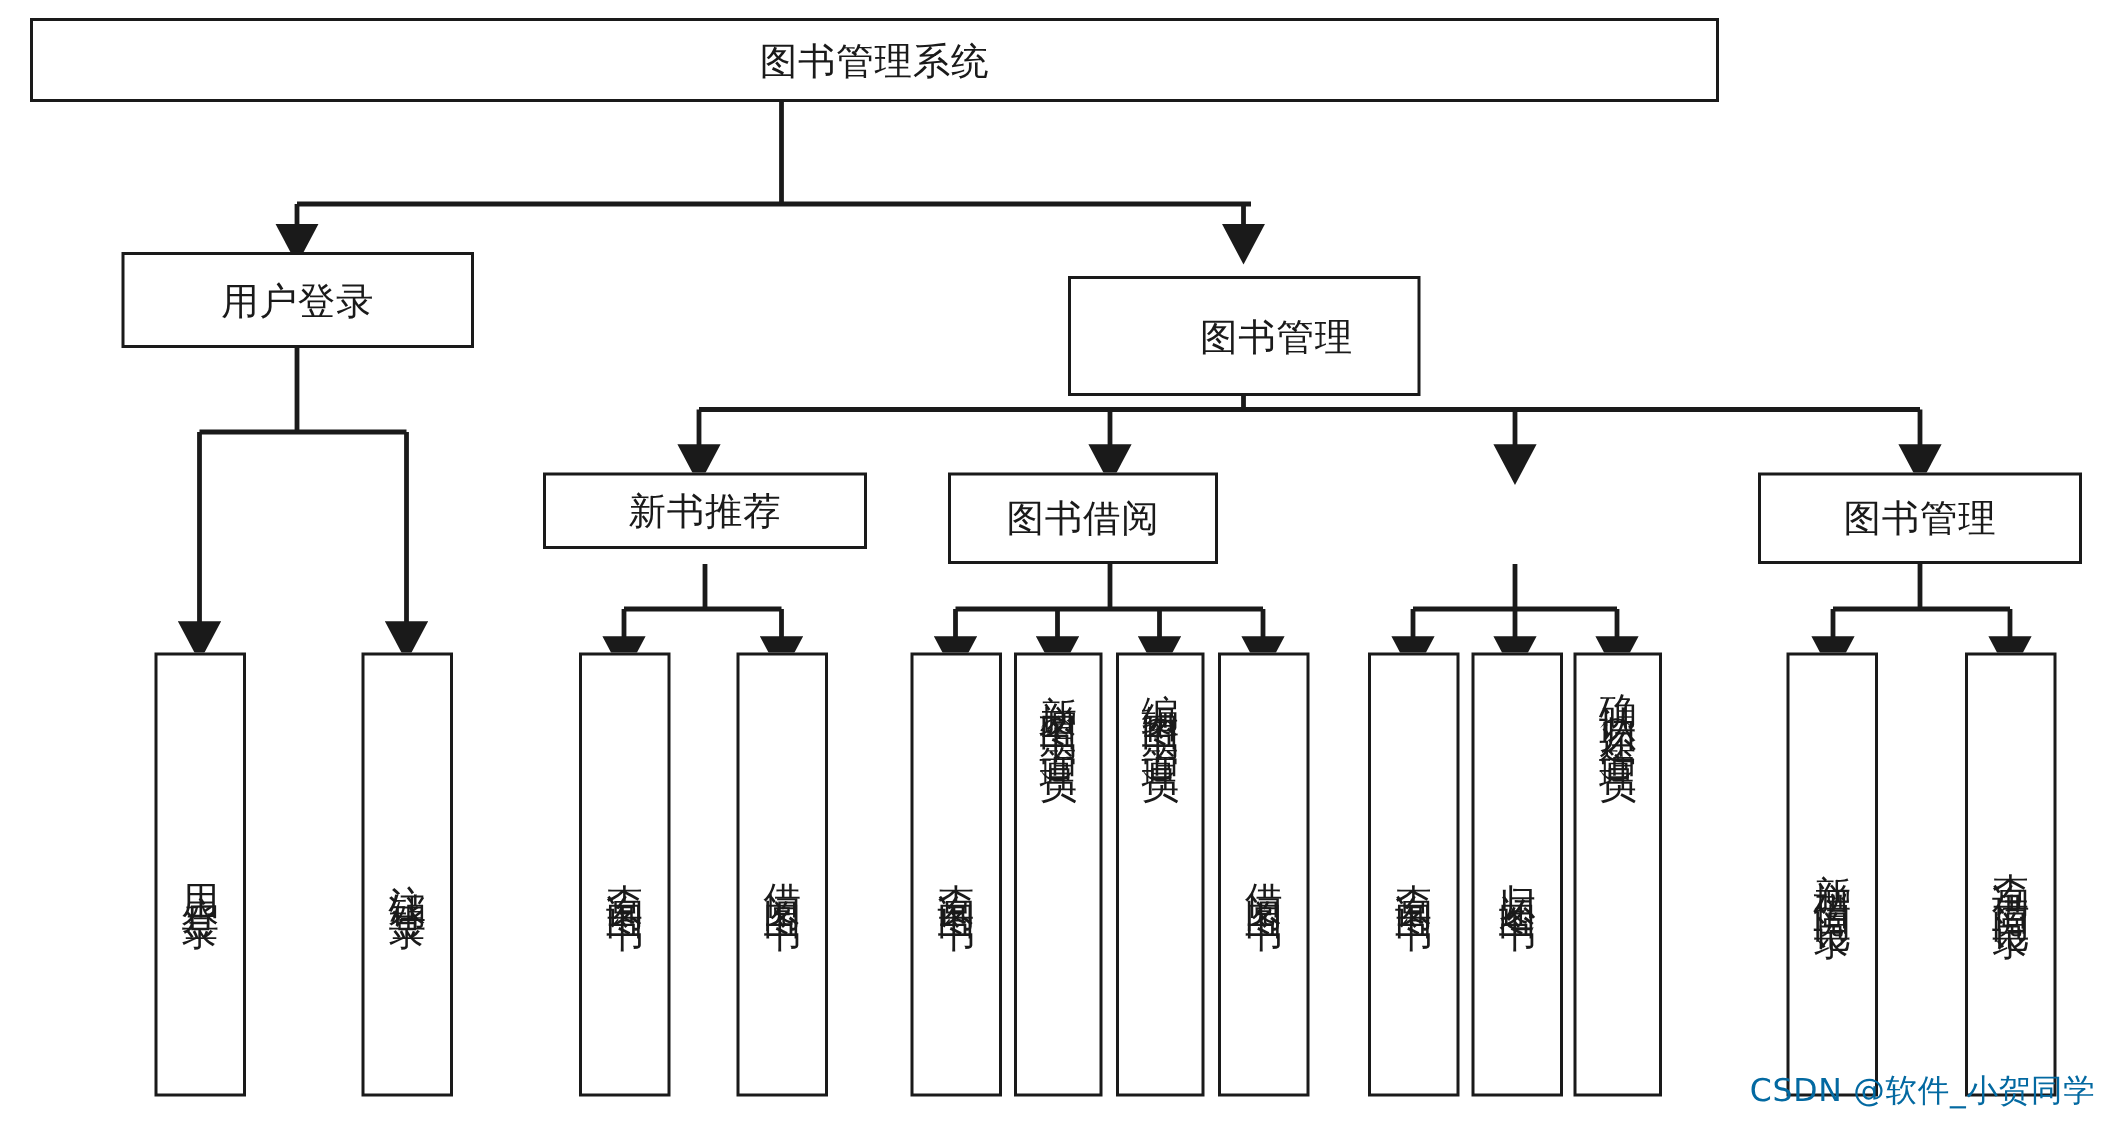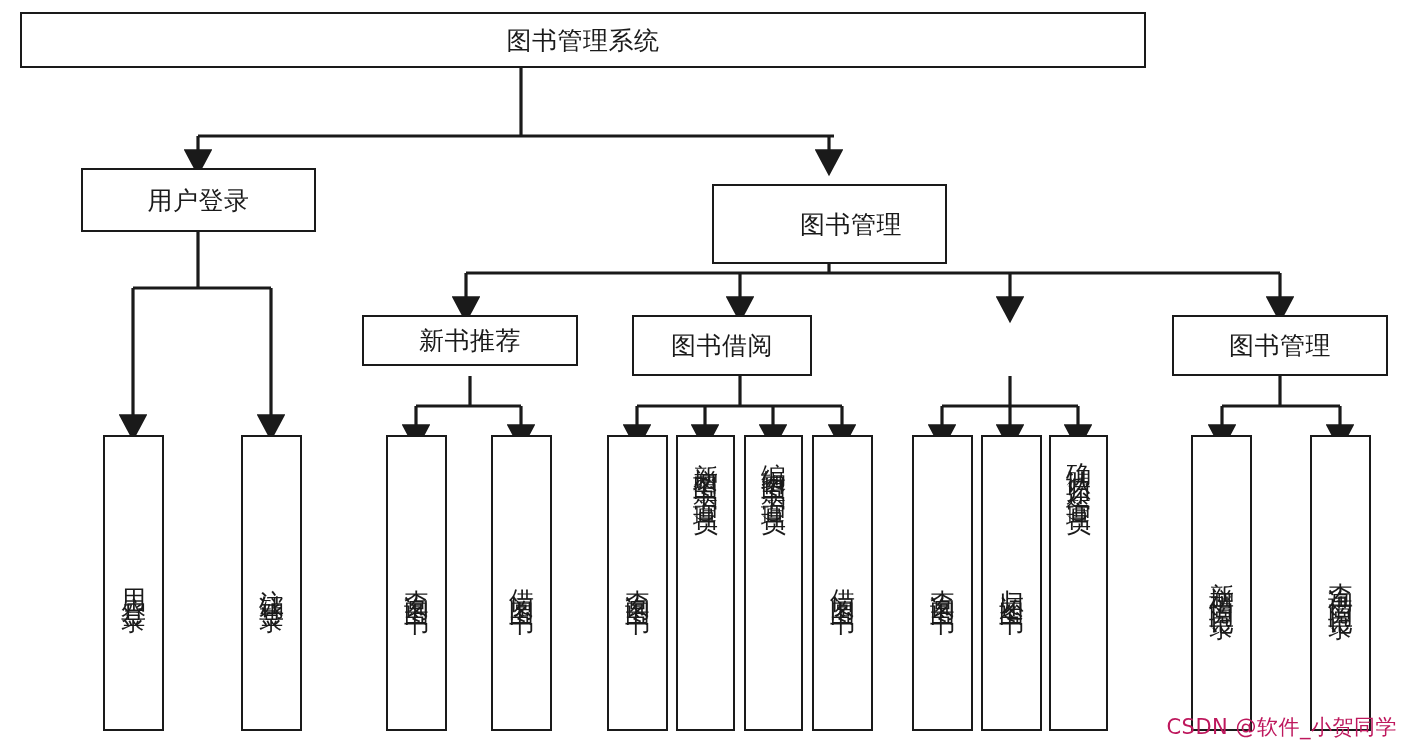--- a/index.html
+++ b/index.html
@@ -70,21 +70,21 @@
     align-items: flex-start;
   }
   .node.vert.topalign .label {
     margin-top: 6px;
   }
   #watermark {
     position: absolute;
     right: 8px;
     bottom: 6px;
     font-size: 21px;
-    color: #be185d;
+    color: #0369a1;
     letter-spacing: 0.5px;
     white-space: nowrap;
     user-select: none;
   }
 </style>
 </head>
 <body>
 
 <div id="canvas">
 

